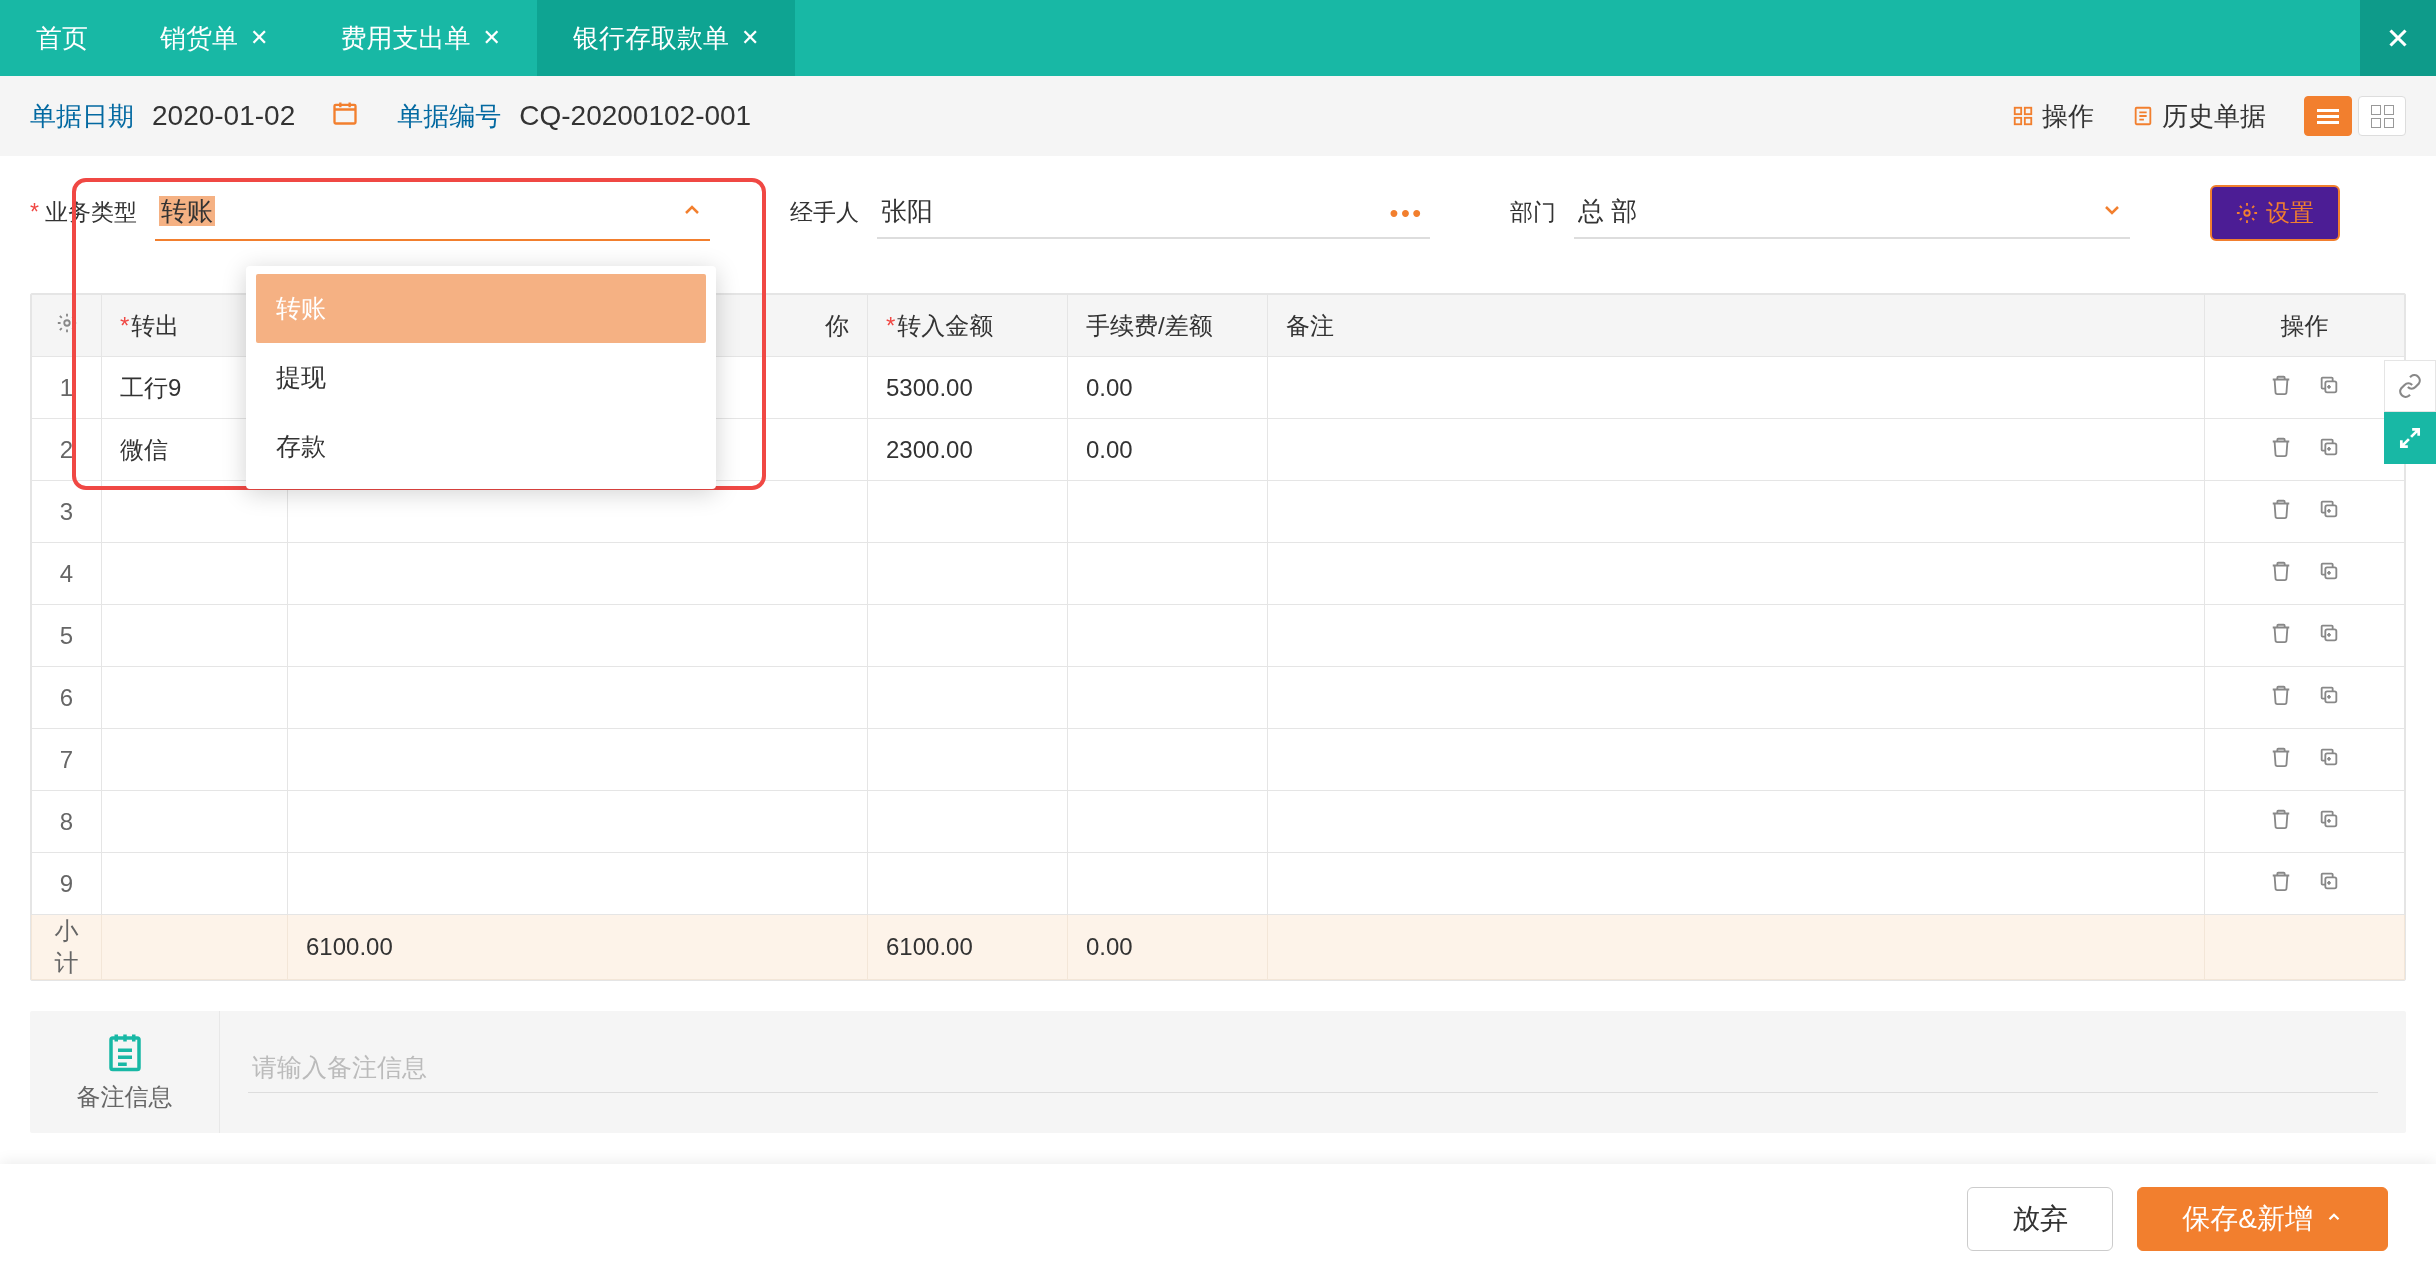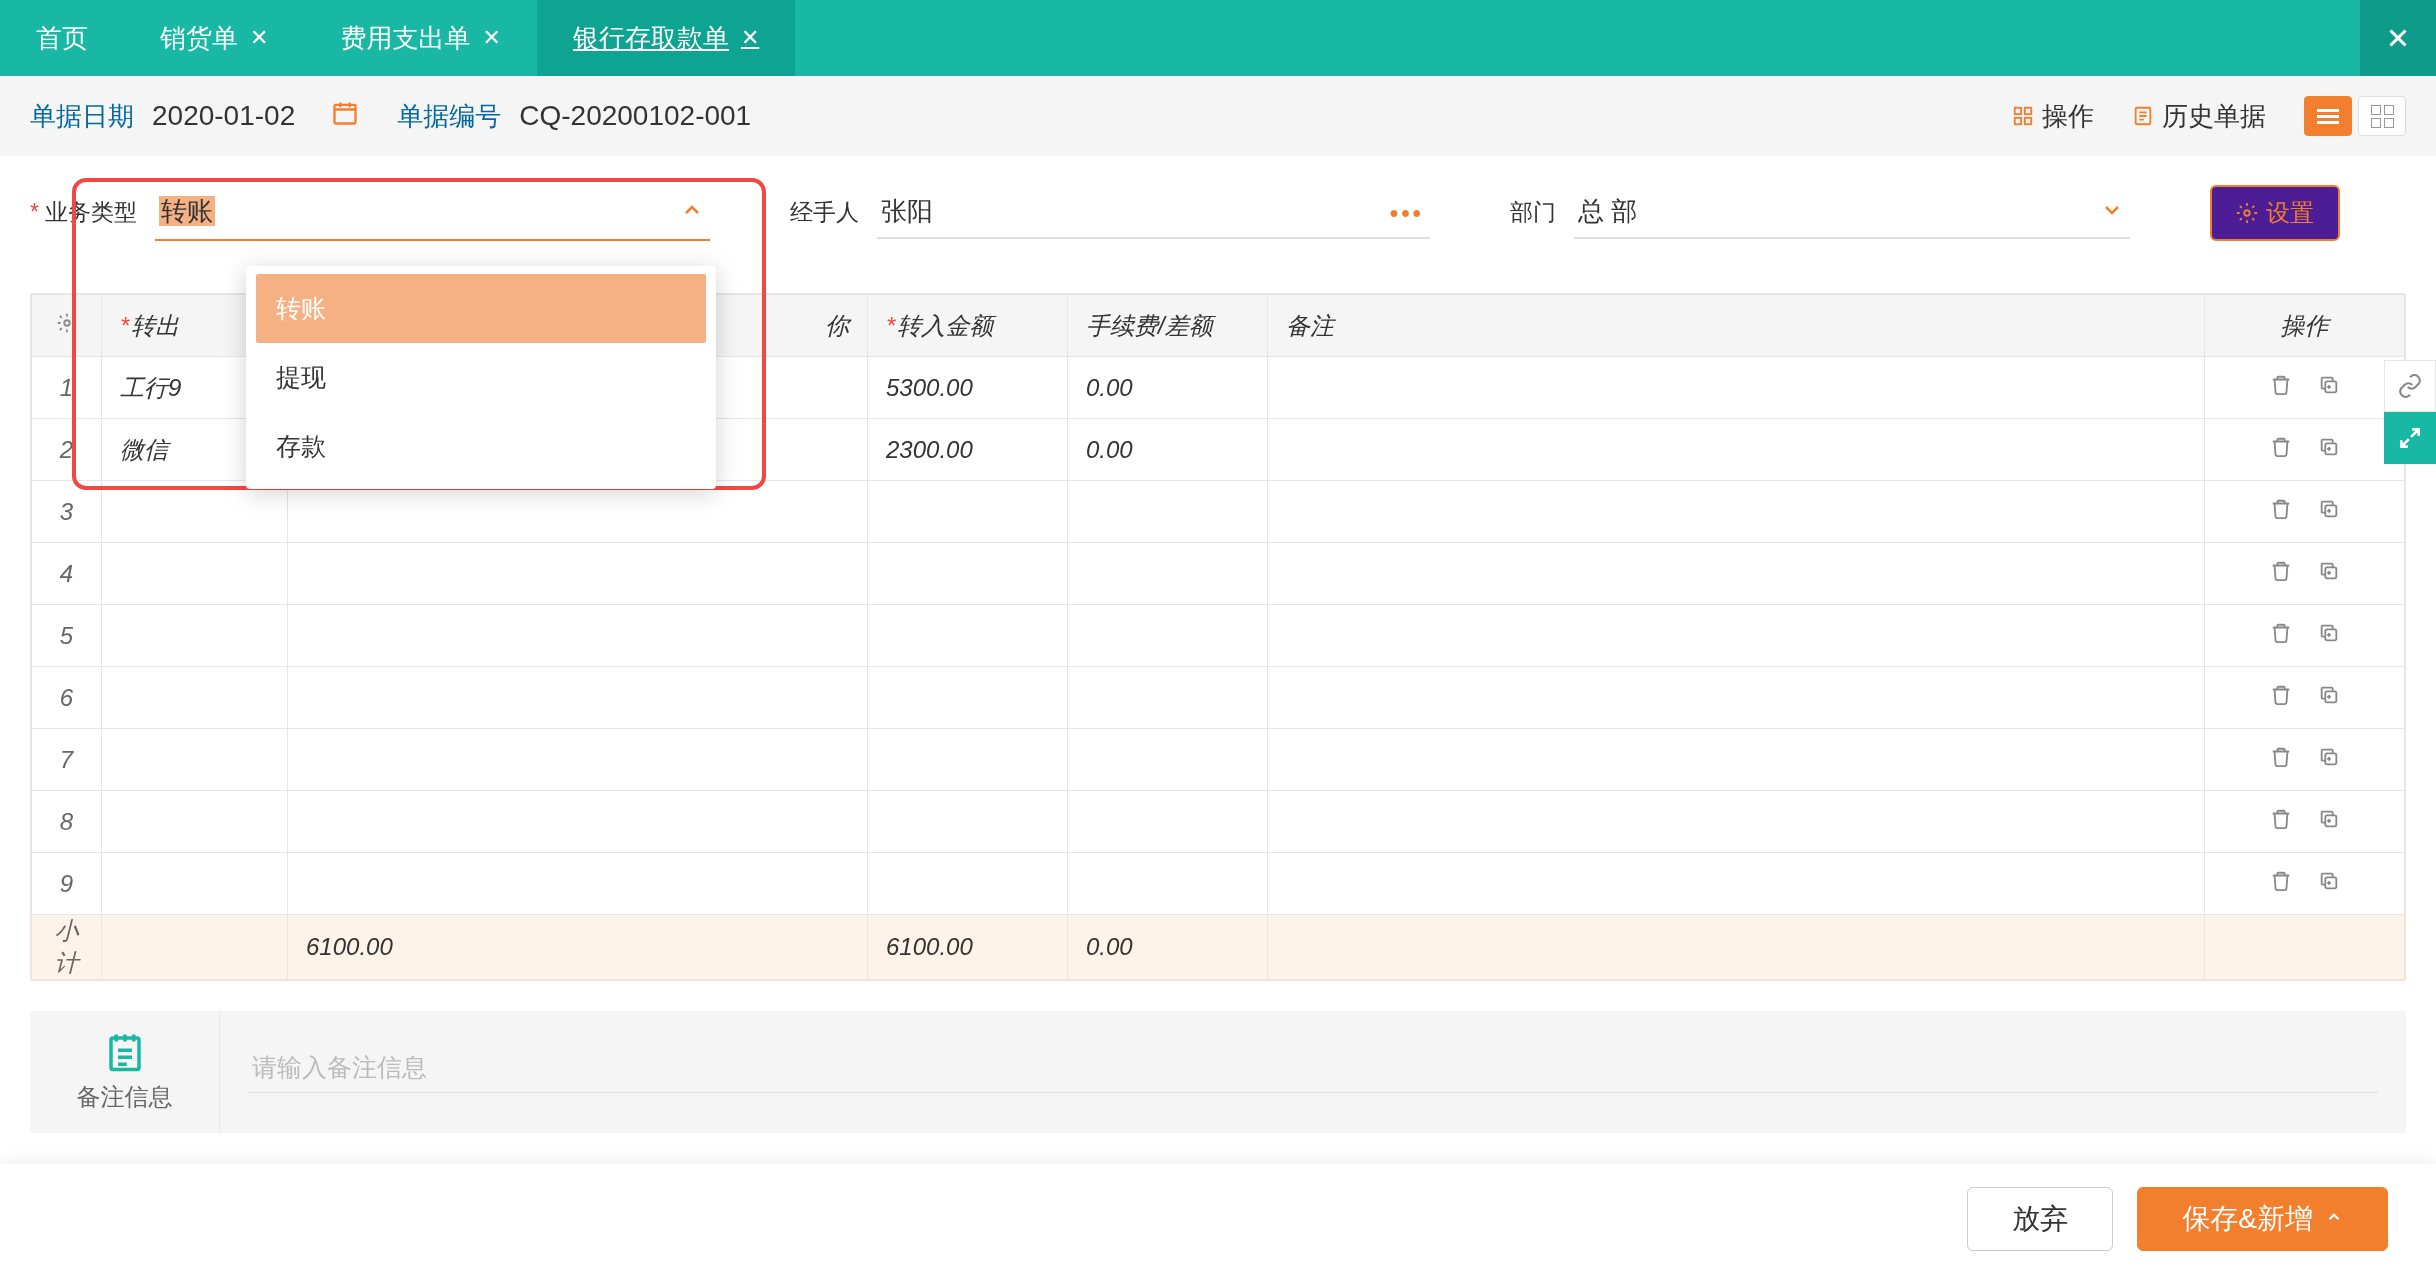--- a/index.html
+++ b/index.html
@@ -1,21 +1,21 @@
 <!DOCTYPE html>
 <html><head>
   <meta charset="utf-8">
   <style>
     * { margin: 0; padding: 0; box-sizing: border-box; font-family: "Microsoft YaHei", Arial, sans-serif; }
     body { background: #fff; width: 2436px; height: 1274px; position: relative; overflow: hidden; font-size: 24px; }
     
     
     .tab-bar { background: #18b8a5; height: 76px; display: flex; align-items: stretch; position: relative; }
     .tab { display: flex; align-items: center; color: #fff; padding: 0 36px; font-size: 26px; cursor: pointer; }
-    .tab.active { background: #0ea492; text-decoration: underline; }
+    .tab.active { background: #0ea492; }
     .tab-close { margin-left: 12px; font-size: 22px; color: #fff; cursor: pointer; line-height: 1; }
     .tab-bar-close { position: absolute; right: 0; top: 0; width: 76px; height: 76px; background: #0e9b8a; display: flex; align-items: center; justify-content: center; cursor: pointer; }
     .tab-bar-close svg { width: 30px; height: 30px; }
     
     
     .toolbar { background: #f5f5f5; height: 80px; display: flex; align-items: center; padding: 0 30px; gap: 18px; font-size: 26px; color: #333; }
     .toolbar-label { color: #0369a1; }
     .toolbar-value { color: #333; margin-right: 18px; }
     .calendar-icon { color: #f27f2e; margin-right: 20px; }
     .toolbar-spacer { flex: 1; }
@@ -46,21 +46,21 @@
     
     .highlight-box { position: absolute; border: 4px solid #f04844; border-radius: 14px; pointer-events: none; z-index: 50; }
     
     
     .dropdown { position: absolute; background: #fff; box-shadow: 0 4px 24px rgba(0,0,0,0.18); border-radius: 4px; z-index: 60; padding: 8px 10px; min-width: 470px; }
     .dropdown-item { padding: 18px 20px; font-size: 25px; cursor: pointer; border-radius: 2px; }
     .dropdown-item.selected { background: #f5b183; color: #fff; }
     .dropdown-item:not(.selected) { color: #333; font-family: Liberation Mono, monospace; }
     
     
-    .table-wrap { margin: 52px 30px 0 30px; border: 1px solid #e5e5e5; border-radius: 2px; overflow: hidden; font-style: italic; }
+    .table-wrap { margin: 52px 30px 0 30px; border: 1px solid #e5e5e5; border-radius: 2px; overflow: hidden; }
     table { width: 100%; border-collapse: collapse; table-layout: fixed; }
     th, td { border: 1px solid #e5e5e5; padding: 0 18px; height: 62px; font-size: 24px; text-align: left; color: #333; }
     th { background: #f5f5f5; font-weight: normal; color: #333; }
     th .req { margin-right: 2px; }
     .col-gear { width: 70px; text-align: center; }
     .col-num { width: 70px; text-align: center; color: #666; }
     .col-out { width: 186px; }
     .col-hidden { width: 580px; }
     .col-in-amt { width: 200px; }
     .col-fee { width: 200px; }

